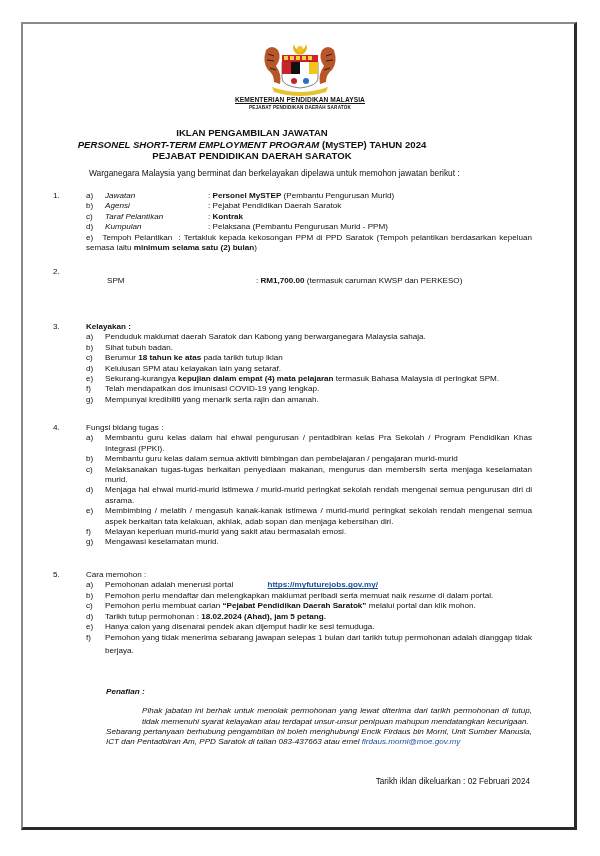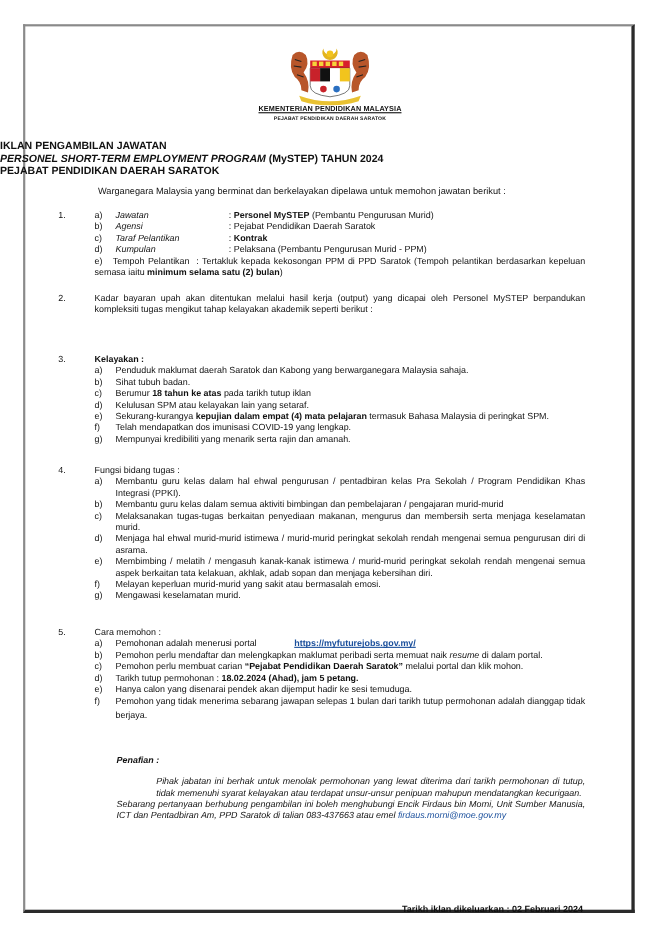--- a/index.html
+++ b/index.html
@@ -7,36 +7,36 @@
          font-family:"Liberation Sans", sans-serif; color:#111; }
   .frame { position:absolute; left:21px; top:22px; width:556px; height:808px;
            border-top:2px solid #8a8a8a; border-left:2px solid #8a8a8a;
            border-right:3px solid #2a2a2a; border-bottom:3px solid #2a2a2a;
            box-sizing:border-box; }
   .crest { position:absolute; left:258px; top:40px; width:84px; height:56px; }
   .ministry { position:absolute; left:0; width:600px; text-align:center; top:96px;
               font-size:6.6px; font-weight:bold; text-decoration:underline; letter-spacing:0.1px; }
   .office-sub { position:absolute; left:0; width:600px; text-align:center; top:105px;
                 font-size:4.6px; font-weight:bold; letter-spacing:0.2px; }
-  .title-block { position:absolute; left:0; width:480px; top:127px; text-align:left;
+  .title-block { position:absolute; left:12px; width:480px; top:127px; text-align:center;
                  font-size:9.6px; font-weight:bold; line-height:11.5px; }
   .title-block .ital { font-style:italic; }
   .intro { position:absolute; left:61px; top:168px; font-size:8.4px;margin-left:28px; }
   .sec { position:absolute; left:86px; width:446px; font-size:8.1px; line-height:10.4px; }
   .num { position:absolute; left:-33px; }
   .row { position:relative; padding-left:19px; }
   .row .lt { position:absolute; left:0; }
   .jt { text-align:justify; }
   .kv { display:flex; }
   .kv .k { width:103px; flex:none;font-style:italic; }
   b { font-weight:bold; }
   a.link { color:#1a4f9c; text-decoration:underline; font-weight:bold;margin-left:32px; }
   a.mail { color:#1a4f9c; }
   .disc { position:absolute; left:106px; width:426px; font-size:8.1px; line-height:10.3px; font-style:italic; }
-  .footer-date { position:absolute; right:70px; top:822px; font-size:8.2px; font-weight:bold; }
+  .footer-date { position:absolute; right:70px; top:777px; font-size:8.2px; font-weight:normal; }
 </style>
 </head>
 <body>
 
 <div class="frame"></div>
 
 <svg class="crest" viewBox="0 0 84 56">
 
   <path d="M36 4 a7 7 0 1 0 12 0 a5.5 5.5 0 1 1 -12 0z" fill="#e3b51f"></path>
   <circle cx="42" cy="9" r="3" fill="#f2c41d"></circle>
@@ -104,21 +104,24 @@
         <span>: <span>Pelaksana (Pembantu Pengurusan Murid - PPM)</span></span>
       </div>
   </div>
   <div class="jt">
     <span>e)</span>&nbsp;&nbsp;&nbsp;<span>Tempoh Pelantikan</span>&nbsp;&nbsp;<span>: Tertakluk kepada kekosongan PPM di PPD Saratok (Tempoh pelantikan berdasarkan kepeluan semasa iaitu </span><b>minimum selama satu (2) bulan</b><span>)</span>
   </div>
 </div>
 
 <div class="sec jt" style="top:267px;">
   <span class="num">2.</span>
-  <div>Kadar bayaran upah akan ditentukan melalui hasil kerja (output) yang dicapai oleh Personel MySTEP berpandukan kompleksiti tugas mengikut tahap kelayakan akademik seperti berikut :</div>
+  <div style="margin-top:9px; padding-left:21px; display:flex;">
+    <span style="width:149px;">SPM</span>
+    <span>: <b>RM1,700.00</b><span> (termasuk caruman KWSP dan PERKESO)</span></span>
+  </div>
 </div>
 
 <div class="sec jt" style="top:322px;">
   <span class="num">3.</span>
   <div><b>Kelayakan :</b></div>
   <div class="row"><span class="lt">a)</span><span>Penduduk maklumat daerah Saratok dan Kabong yang berwarganegara Malaysia sahaja.</span></div>
   <div class="row"><span class="lt">b)</span><span>Sihat tubuh badan.</span></div>
   <div class="row"><span class="lt">c)</span><span>Berumur </span><b>18 tahun ke atas</b><span> pada tarikh tutup iklan</span></div>
   <div class="row"><span class="lt">d)</span><span>Kelulusan SPM atau kelayakan lain yang setaraf.</span></div>
   <div class="row jt"><span class="lt">e)</span><span>Sekurang-kurangya </span><b>kepujian dalam empat (4) mata pelajaran</b><span> termasuk Bahasa Malaysia di peringkat SPM.</span></div>

